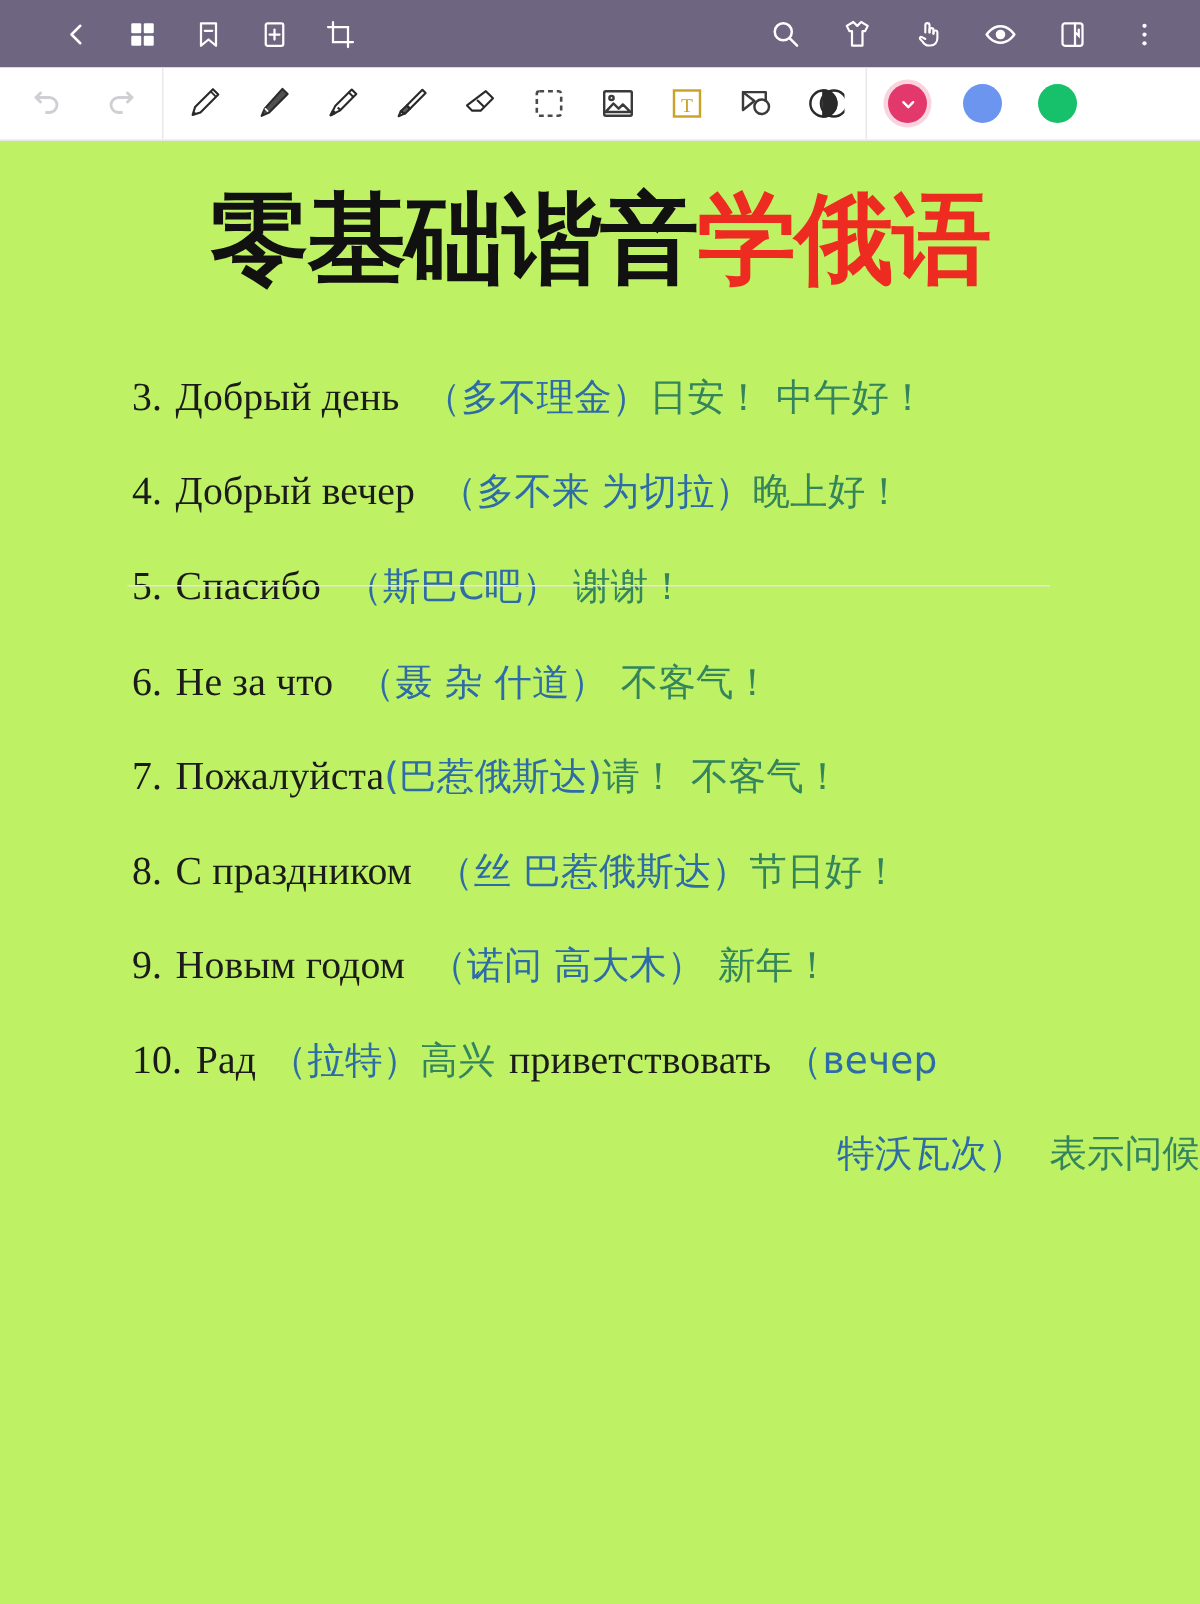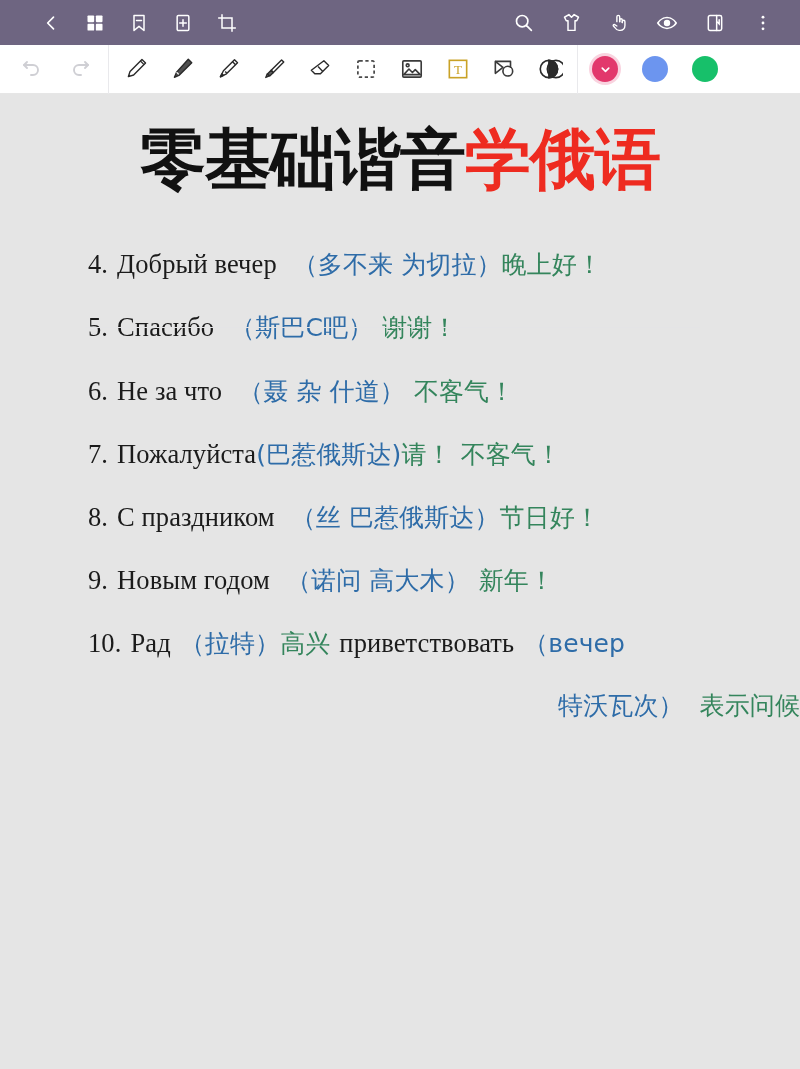--- a/index.html
+++ b/index.html
@@ -91,21 +91,21 @@
   .swatch.selected {
     box-shadow: 0 0 0 3px rgba(226,56,108,0.22);
   }
   .swatch .chev {
     color: #ffffff;
     display: block;
   }
 
   
   .canvas {
-    background: #e5e5e5;
+    background: #bef264;
     padding: 0;
     position: relative;
     height: 975px;
   }
 
   .title {
     margin: 0;
     padding: 33px 0 0 0;
     text-align: center;
     font-family: "DejaVu Sans", "Liberation Sans", sans-serif;
@@ -364,20 +364,23 @@
 </div>
 
 <div class="canvas">
 
   <h1 class="title"><span>零基础谐音</span><span class="hl">学俄语</span></h1>
 
   <div class="lines">
 
 
 
+    <div class="line">
+      <span class="num ru">3.</span><span class="sp"></span><span class="ru">Добрый день</span><span class="sp-lg"></span><span class="cn-blue">（多不理金）</span><span class="cn-green">日安！</span><span class="sp"></span><span class="cn-green">中午好！</span>
+    </div>
 
     <div class="line">
       <span class="num ru">4.</span><span class="sp"></span><span class="ru">Добрый вечер</span><span class="sp-lg"></span><span class="cn-blue">（多不来 为切拉）</span><span class="cn-green">晚上好！</span>
     </div>
 
     <div class="line">
       <span class="num ru">5.</span><span class="sp"></span><span class="ru">Спасибо</span><span class="sp-lg"></span><span class="cn-blue">（斯巴C吧）</span><span class="sp"></span><span class="cn-green">谢谢！</span>
     </div>
 
     <div class="divider-rule"></div>

